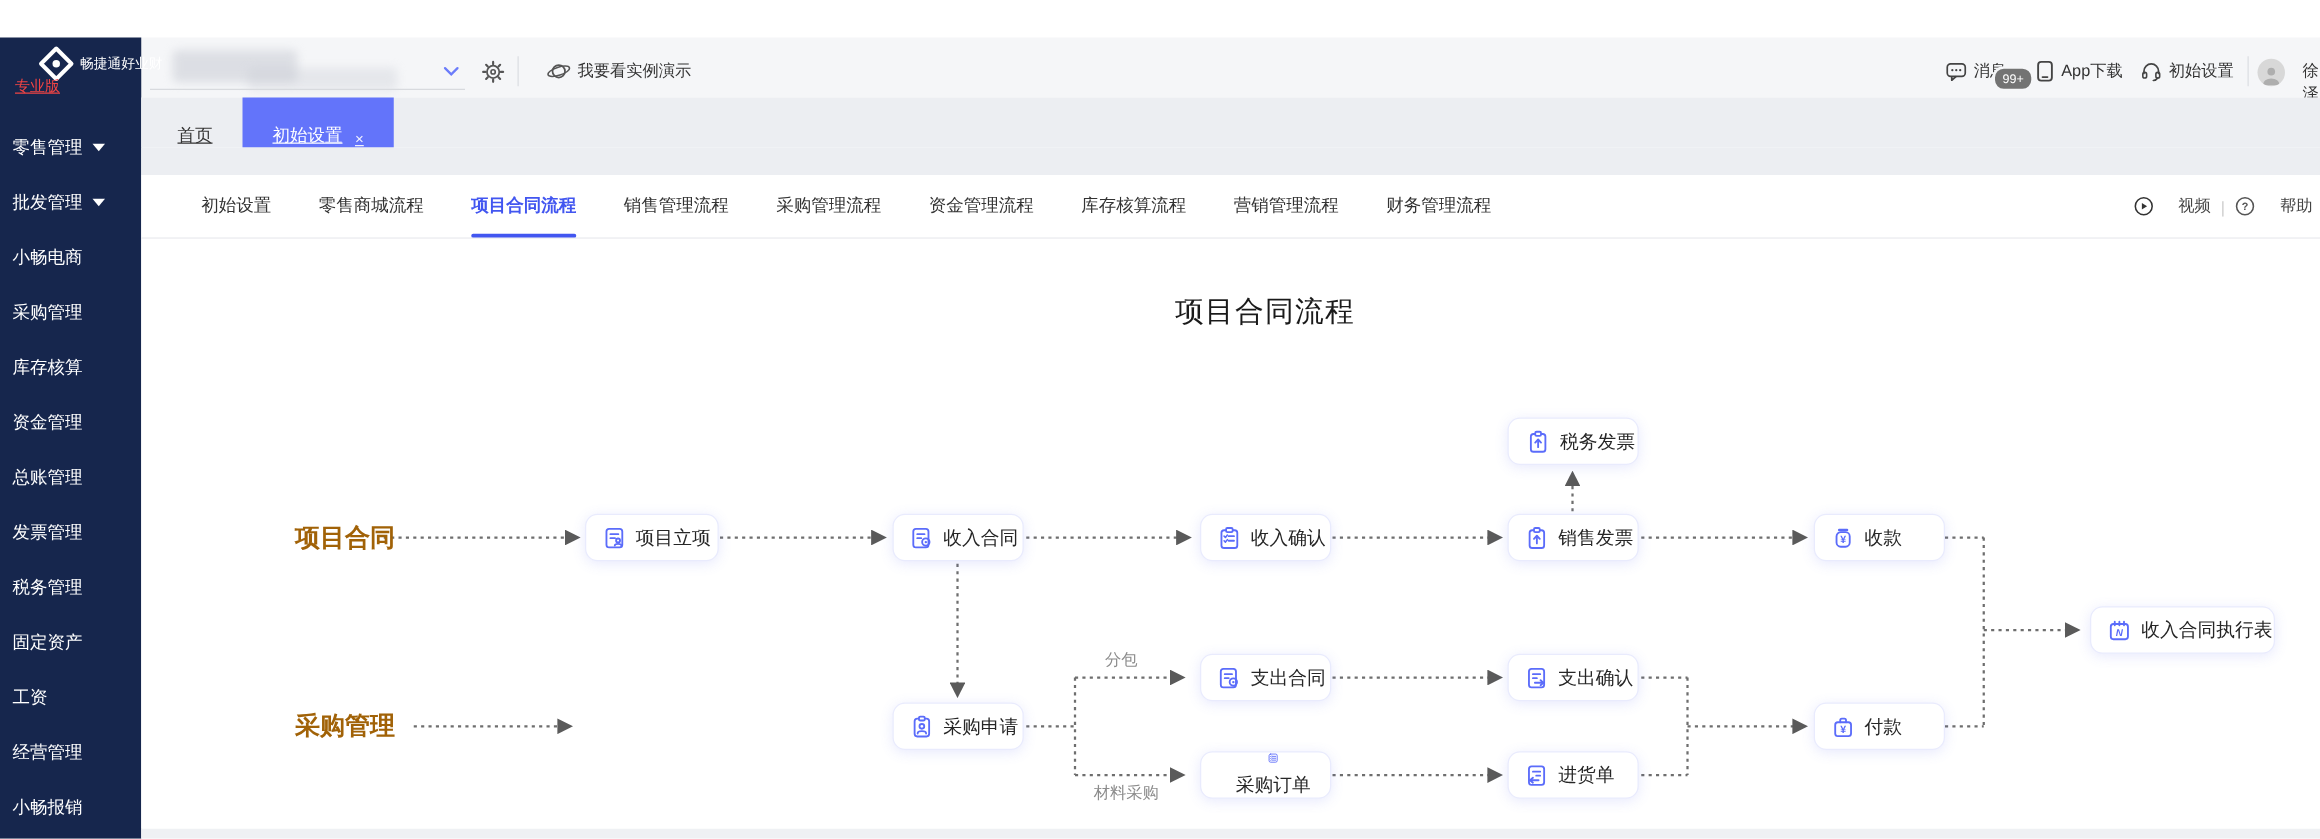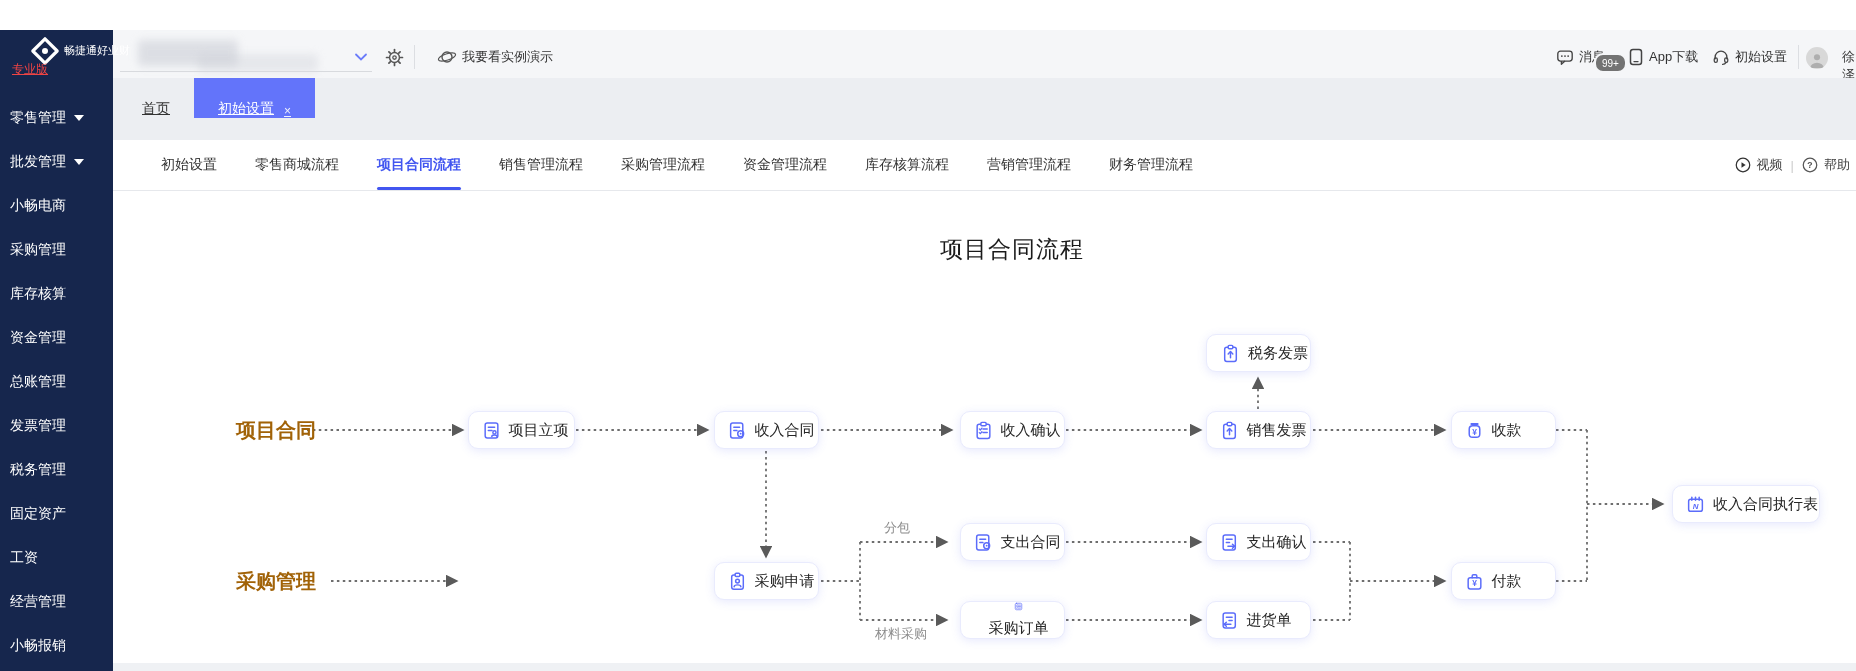--- a/index.html
+++ b/index.html
@@ -36,21 +36,21 @@
   .midgap{position:absolute;left:113px;top:118px;width:1743px;height:22px;background:#eceef2;}
   
   .strip{position:absolute;left:113px;top:140px;width:1743px;height:50px;background:#ffffff;
          border-bottom:1px solid #e6e8ec;display:flex;align-items:center;}
   .strip-tabs{display:flex;align-items:center;padding-left:48px;gap:38px;}
   .stab{font-size:14px;color:#333;cursor:pointer;position:relative;height:50px;display:flex;align-items:center;white-space:nowrap;}
   .stab.active{color:#4256f0;font-weight:600;}
   .stab.active::after{content:"";position:absolute;left:0;right:0;bottom:0;height:3px;background:#4256f0;border-radius:2px;}
   .strip-right{position:absolute;right:6px;top:0;height:50px;display:flex;align-items:center;gap:8px;
                font-size:13px;color:#444;}
-  .strip-right .item{display:flex;align-items:center;gap:6px;cursor:pointer;font-family:Liberation Mono, monospace;}
+  .strip-right .item{display:flex;align-items:center;gap:20px;cursor:pointer;font-family:Liberation Mono, monospace;}
   .strip-right .sep{color:#ccc;}
   
   .canvas{position:absolute;left:113px;top:191px;width:1743px;height:472px;background:#ffffff;}
   .bottom-strip{position:absolute;left:113px;top:663px;width:1743px;height:8px;background:#eff1f4;}
   .flow-title{position:absolute;top:234px;left:1012px;transform:translateX(-50%);
               font-size:23px;font-weight:500;color:#1a1a1a;letter-spacing:1px;}
   .edges-svg{position:absolute;left:0;top:0;width:1856px;height:671px;pointer-events:none;}
   .node{position:absolute;height:38px;background:#fff;border:1px solid #e9ebfd;border-radius:10px;
         box-shadow:0 2px 10px rgba(108,120,240,.16);display:flex;align-items:center;gap:8px;
         padding:0 0 0 13px;box-sizing:border-box;cursor:pointer;}

